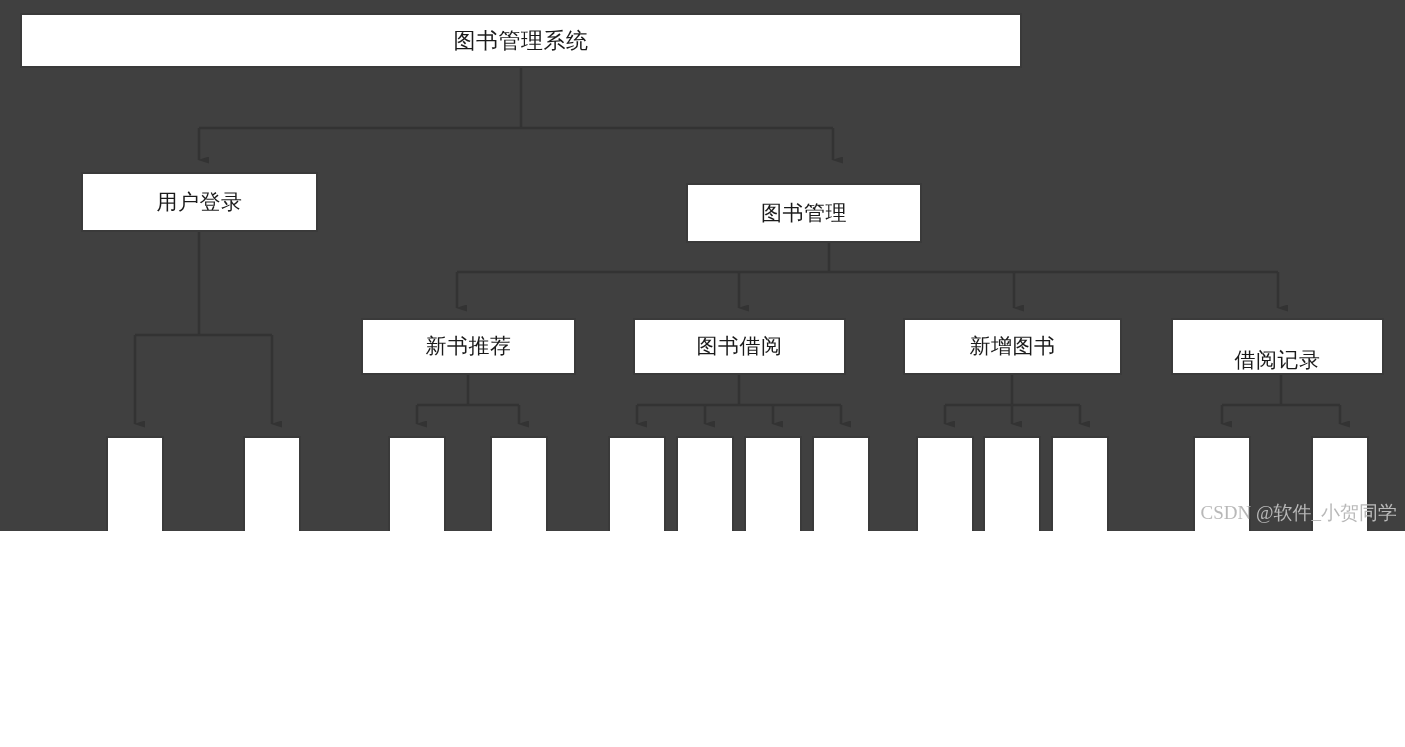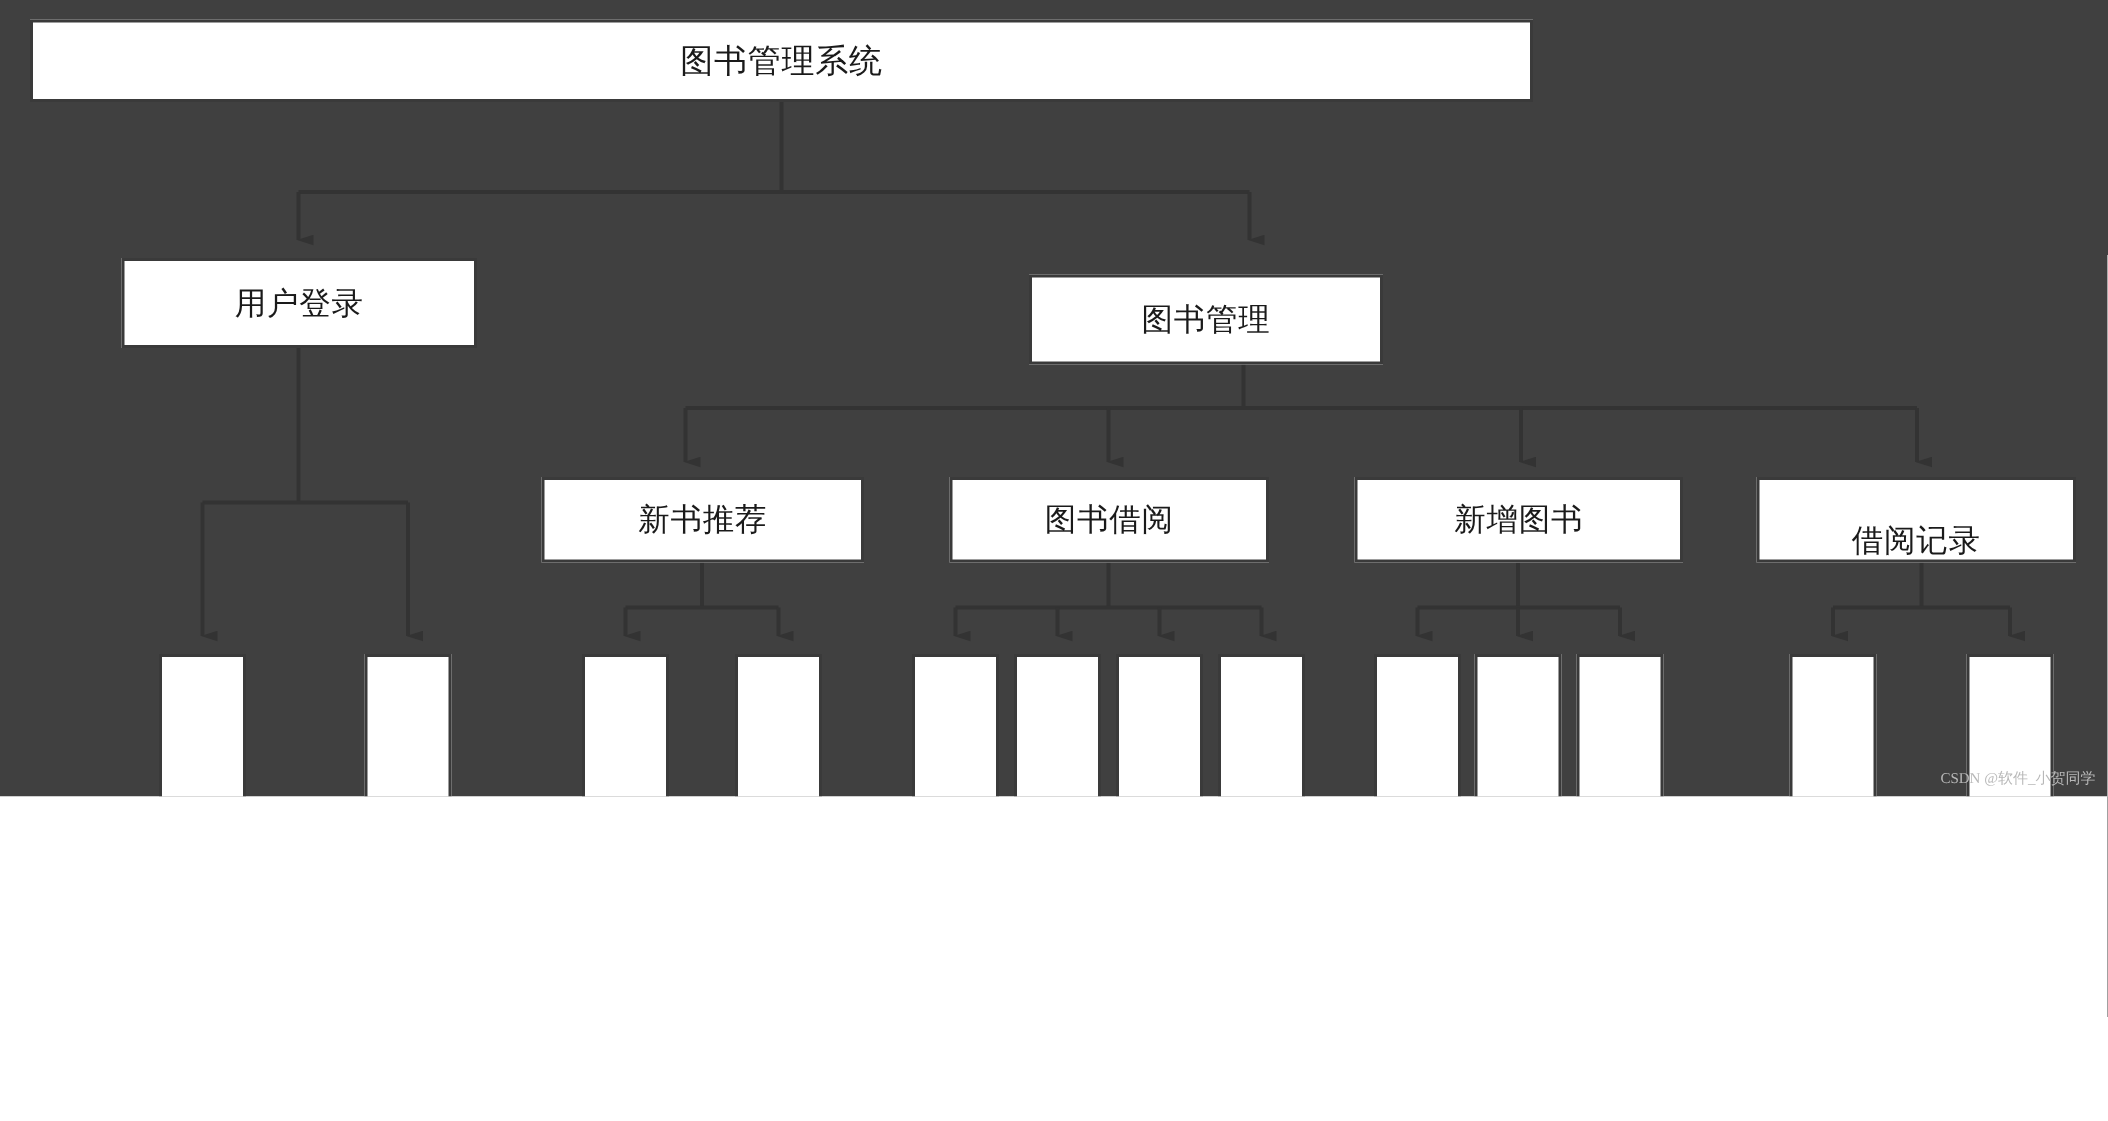--- a/index.html
+++ b/index.html
@@ -61,21 +61,21 @@
     text-orientation: upright;
     font-size: 21px;
     line-height: 1.0;
     letter-spacing: 3px;
     white-space: nowrap;
   }
   #watermark {
     position: absolute;
     right: 8px;
     bottom: 5px;
-    font-size: 10px;
+    font-size: 19px;
     color: #b8b8b8;
     z-index: 5;
     white-space: nowrap;
     pointer-events: none;
   }
 </style>
 </head>
 <body>
 
 <div id="diagram-root">

